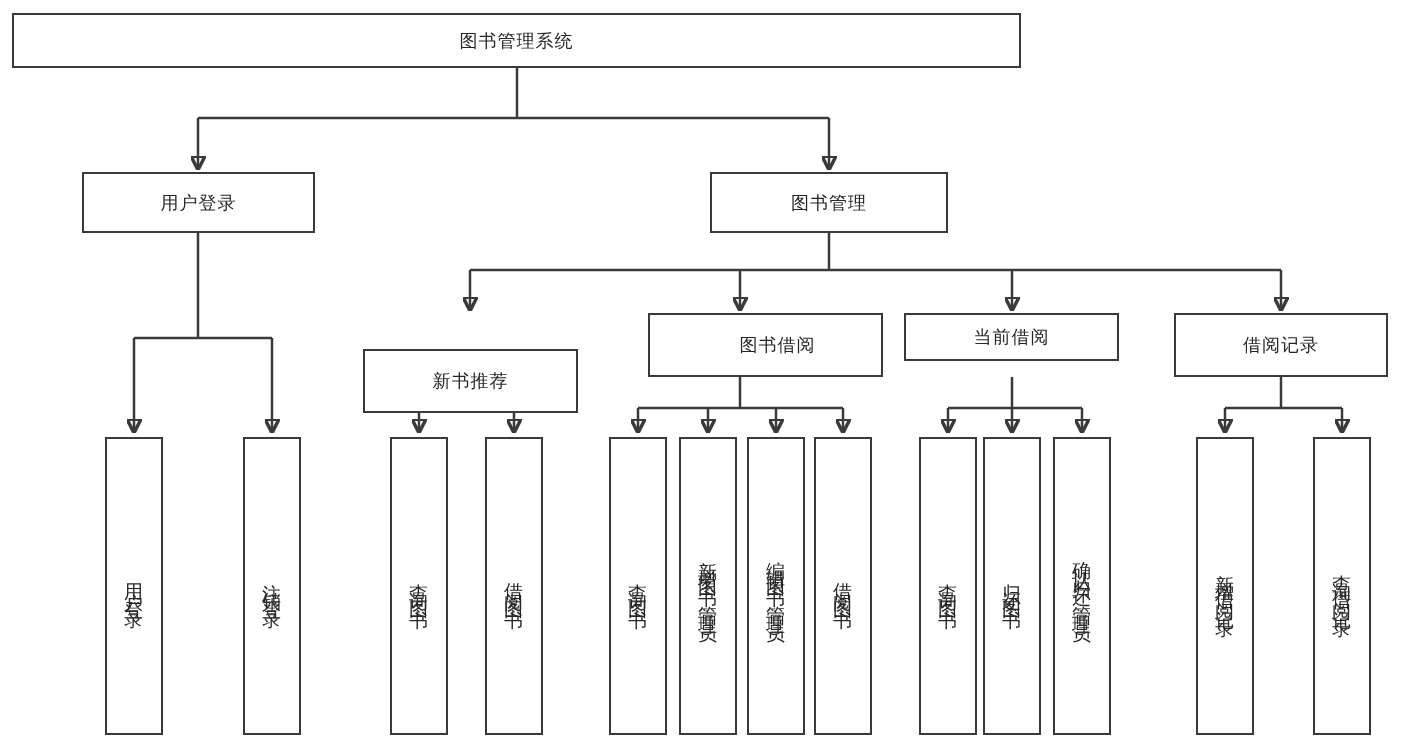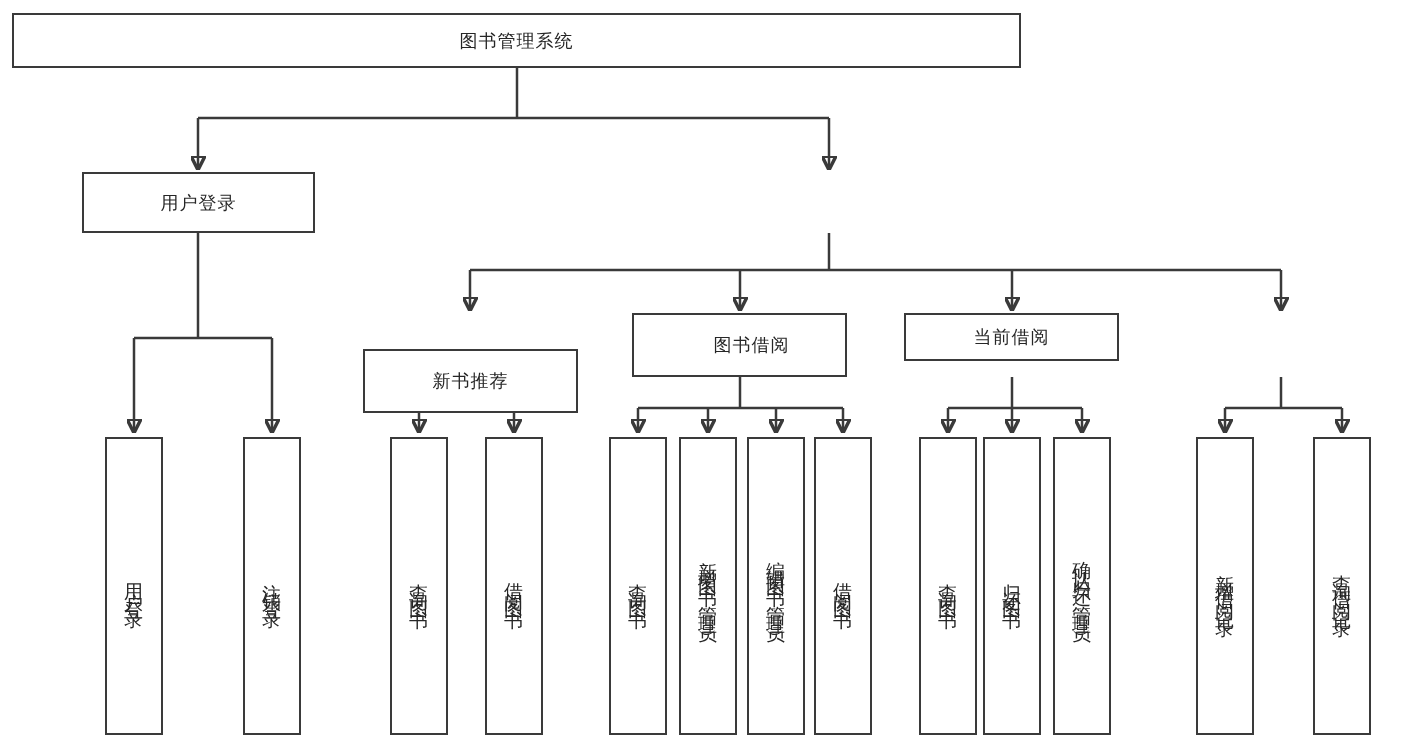--- a/index.html
+++ b/index.html
@@ -125,24 +125,26 @@
 
     <path d="M1281 377 V408"></path>
     <path d="M1225 408 H1342"></path>
     <path d="M1225 408 V431" marker-end="url(#arrow)"></path>
     <path d="M1342 408 V431" marker-end="url(#arrow)"></path>
   </svg>
 
   <div class="node root" style="left:12px; top:13px; width:1009px; height:55px;">图书管理系统</div>
 
   <div class="node" style="left:82px; top:172px; width:233px; height:61px;">用户登录</div>
+  <div class="node" style="left:710px; top:172px; width:238px; height:61px;">图书管理</div>
 
   <div class="node" style="left:363px; top:313px; width:215px; height:64px;margin-top:36px;">新书推荐</div>
-  <div class="node" style="left:632px; top:313px; width:215px; height:64px;padding-left:24px;">图书借阅</div>
+  <div class="node" style="left:648px; top:313px; width:235px; height:64px;padding-left:24px;">图书借阅</div>
   <div class="node" style="left:904px; top:313px; width:215px; height:48px;">当前借阅</div>
+  <div class="node" style="left:1174px; top:313px; width:214px; height:64px;">借阅记录</div>
 
   <div class="leaf" style="left:105px;">
     <span>用户登录</span>
   </div>
   <div class="leaf" style="left:243px;">
     <span>注销登录</span>
   </div>
 
   <div class="leaf" style="left:390px;">
     <span>查询图书</span>

